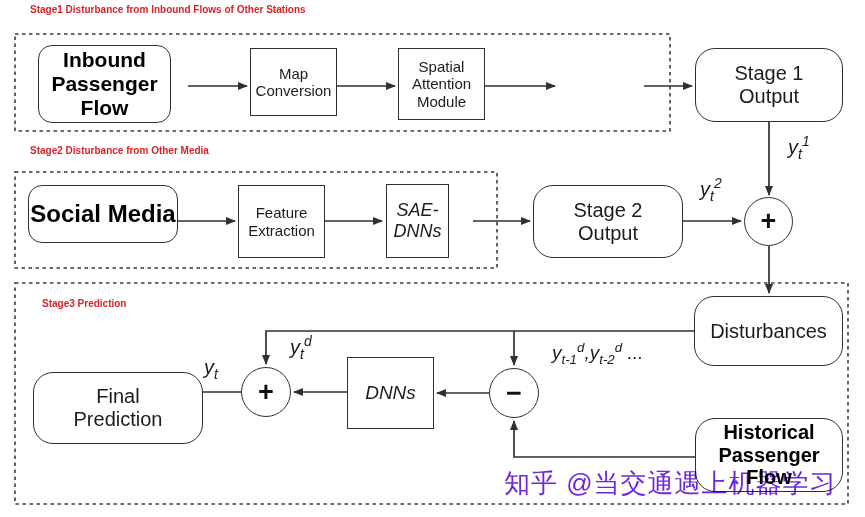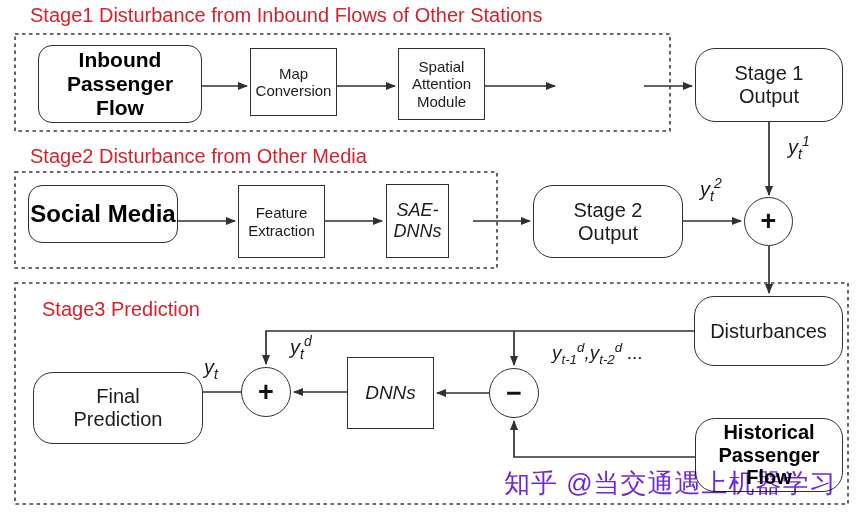--- a/index.html
+++ b/index.html
@@ -16,21 +16,21 @@
   .rounded{border-radius:20px;}
   .bold{font-weight:bold;color:#000;}
   .it{font-style:italic;}
   .ln{display:block;}
   .sum{
     position:absolute;border:1.6px solid #303030;border-radius:50%;background:#fff;z-index:2;
     display:flex;align-items:center;justify-content:center;font-weight:bold;font-size:27px;
     color:#111;box-sizing:border-box;
   }
   .stitle{
-    position:absolute;font-weight:normal;font-size:20px;color:#d6232b;z-index:3;white-space:nowrap;
+    position:absolute;font-weight:bold;font-size:10px;color:#d6232b;z-index:3;white-space:nowrap;
   }
   .mlabel{
     position:absolute;font-style:italic;font-size:20px;color:#1c1c1c;z-index:3;white-space:nowrap;
   }
   .mlabel sub,.mlabel sup{font-size:0.7em;line-height:0;}
   .watermark{
     position:absolute;left:504px;top:466px;color:#6d28d9;font-size:26px;z-index:10;
     mix-blend-mode:multiply;white-space:nowrap;letter-spacing:1px;
     font-family:"Liberation Sans",sans-serif;
     text-align:right;
@@ -70,21 +70,21 @@
     <path d="M695 457 H514 V421" stroke="#303030" stroke-width="1.7" fill="none" marker-end="url(#ah)"></path>
     <path d="M489 393 H437" stroke="#303030" stroke-width="1.7" fill="none" marker-end="url(#ah)"></path>
     <path d="M347 392 H294" stroke="#303030" stroke-width="1.7" fill="none" marker-end="url(#ah)"></path>
     <path d="M241 392 H185" stroke="#303030" stroke-width="1.7" fill="none" marker-end="url(#ah)"></path>
   </svg>
 
   <div class="stitle" style="left:30px;top:4px">Stage1 Disturbance from Inbound Flows of Other Stations</div>
   <div class="stitle" style="left:30px;top:145px">Stage2 Disturbance from Other Media</div>
   <div class="stitle" style="left:42px;top:298px">Stage3 Prediction</div>
 
-  <div class="box rounded bold" style="left:38px;top:45px;width:164px;height:78px;font-size:21px;border-radius:14px">
+  <div class="box rounded bold" style="left:38px;top:45px;width:133px;height:78px;font-size:21px;border-radius:14px">
     <span class="ln">Inbound</span>
     <span class="ln">Passenger</span>
     <span class="ln">Flow</span>
   </div>
   <div class="box" style="left:250px;top:48px;width:87px;height:68px;font-size:15px">
     <span class="ln">Map</span>
     <span class="ln">Conversion</span>
   </div>
   <div class="box" style="left:398px;top:48px;width:87px;height:72px;font-size:15px">
     <span class="ln">Spatial</span>

